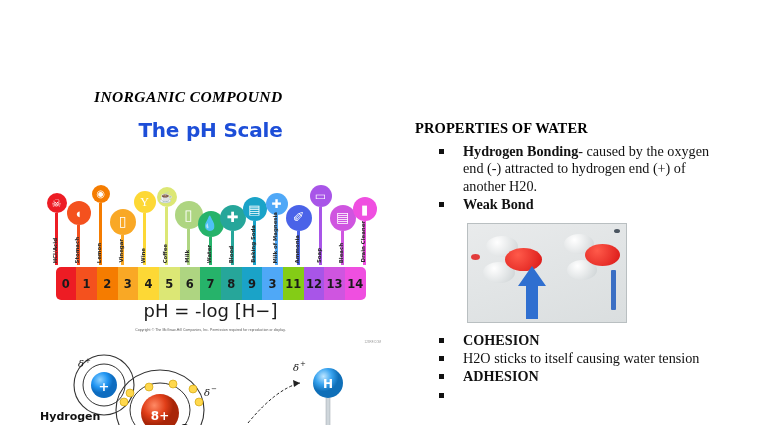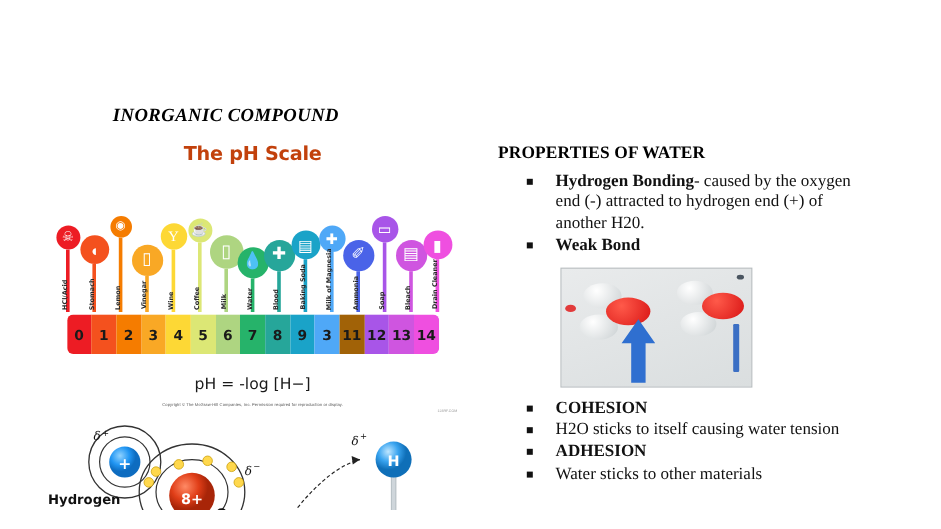--- a/index.html
+++ b/index.html
@@ -19,21 +19,21 @@
     font-family:"Liberation Serif", serif;
     font-weight:bold;font-style:italic;
     font-size:15.5px;letter-spacing:.4px;
     color:#000;margin-left:56px;
   }
 
   
   .ph-figure{position:relative;width:345px;height:225px;margin-top:12px;}
   .ph-title{
     text-align:center;font-family:"DejaVu Sans", sans-serif;
-    font-weight:bold;font-size:16px;color:#c2410c;
+    font-weight:bold;font-size:20px;color:#1d4ed8;
     letter-spacing:-.2px;margin:0 0 3px 0;
   }
 
   .lolli-area{position:relative;height:120px;width:330px;margin:0 auto;}
   .lolli{position:absolute;bottom:0;width:14px;}
   .lolli .stick{position:absolute;bottom:0;left:50%;margin-left:-1.5px;width:3px;background:currentColor;}
   .lolli .head{
     position:absolute;left:50%;border-radius:50%;
     background:currentColor;display:flex;align-items:center;justify-content:center;
     overflow:hidden;
@@ -49,21 +49,21 @@
   
   .ph-bar{display:flex;width:310px;margin:2px auto 0;height:33px;border-radius:3px;overflow:hidden;}
   .ph-cell{
     flex:1;display:flex;align-items:center;justify-content:center;
     font-family:"DejaVu Sans", sans-serif;font-weight:bold;font-size:11.5px;color:#1a1a1a;
   }
   .ph-cell.c0{border-radius:5px 0 0 5px;}
   .ph-cell.c14{border-radius:0 5px 5px 0;}
   .ph-formula{
     text-align:center;font-family:"DejaVu Sans", sans-serif;
-    font-size:13px;color:#1a1a1a;margin-top:18px;font-weight:500;
+    font-size:18px;color:#1a1a1a;margin-top:0;font-weight:500;
   }
   .copyright{
     font-family:"Liberation Sans", sans-serif;font-size:3.4px;color:#555;
     text-align:center;margin-top:7px;letter-spacing:.1px;
   }
   .watermark{position:absolute;right:2px;bottom:-1px;font-size:3px;color:#999;font-family:"Liberation Sans",sans-serif;}
 
   
   .mol-title{
     text-align:center;font-family:"DejaVu Sans", sans-serif;
@@ -222,21 +222,21 @@
           <div class="ph-cell" style="background: rgb(244, 81, 30);">1</div>
           <div class="ph-cell" style="background: rgb(245, 124, 0);">2</div>
           <div class="ph-cell" style="background: rgb(249, 168, 37);">3</div>
           <div class="ph-cell" style="background: rgb(253, 216, 53);">4</div>
           <div class="ph-cell" style="background: rgb(220, 231, 117);">5</div>
           <div class="ph-cell" style="background: rgb(174, 213, 129);">6</div>
           <div class="ph-cell" style="background: rgb(38, 179, 106);">7</div>
           <div class="ph-cell" style="background: rgb(38, 166, 154);">8</div>
           <div class="ph-cell" style="background: rgb(26, 163, 200);">9</div>
           <div class="ph-cell" style="background: rgb(79, 168, 247);">3</div>
-          <div class="ph-cell" style="background: #a16207;">11</div>
+          <div class="ph-cell" style="background: #84cc16;">11</div>
           <div class="ph-cell" style="background: rgb(168, 85, 232);">12</div>
           <div class="ph-cell" style="background: rgb(207, 85, 224);">13</div>
           <div class="ph-cell c14" style="background: rgb(239, 79, 224);">14</div>
         </div>
 
       <div class="ph-formula">pH = -log [H−]</div>
       <div class="copyright">Copyright © The McGraw-Hill Companies, Inc. Permission required for reproduction or display.</div>
       <div class="watermark">123RF.COM</div>
     </div>
 
@@ -324,16 +324,16 @@
         </svg>
         <div class="wb-bluebar"></div>
         <div class="mol-ball" style="right:6px;top:5px;width:6px;height:4px;background:#4a5560;"></div>
       </div>
     </div>
 
     <ul class="bul" id="listBottom">
         <li><span class="marker"></span><span class="b">COHESION</span></li>
         <li><span class="marker"></span><span>H2O sticks to itself causing water tension</span></li>
         <li><span class="marker"></span><span class="b">ADHESION</span></li>
-        <li><span class="marker"></span><span>Water sticks to other materials</span></li>
+        <li><span class="marker"></span></li>
       </ul>
   </div>
 </div>
 
 </body></html>

